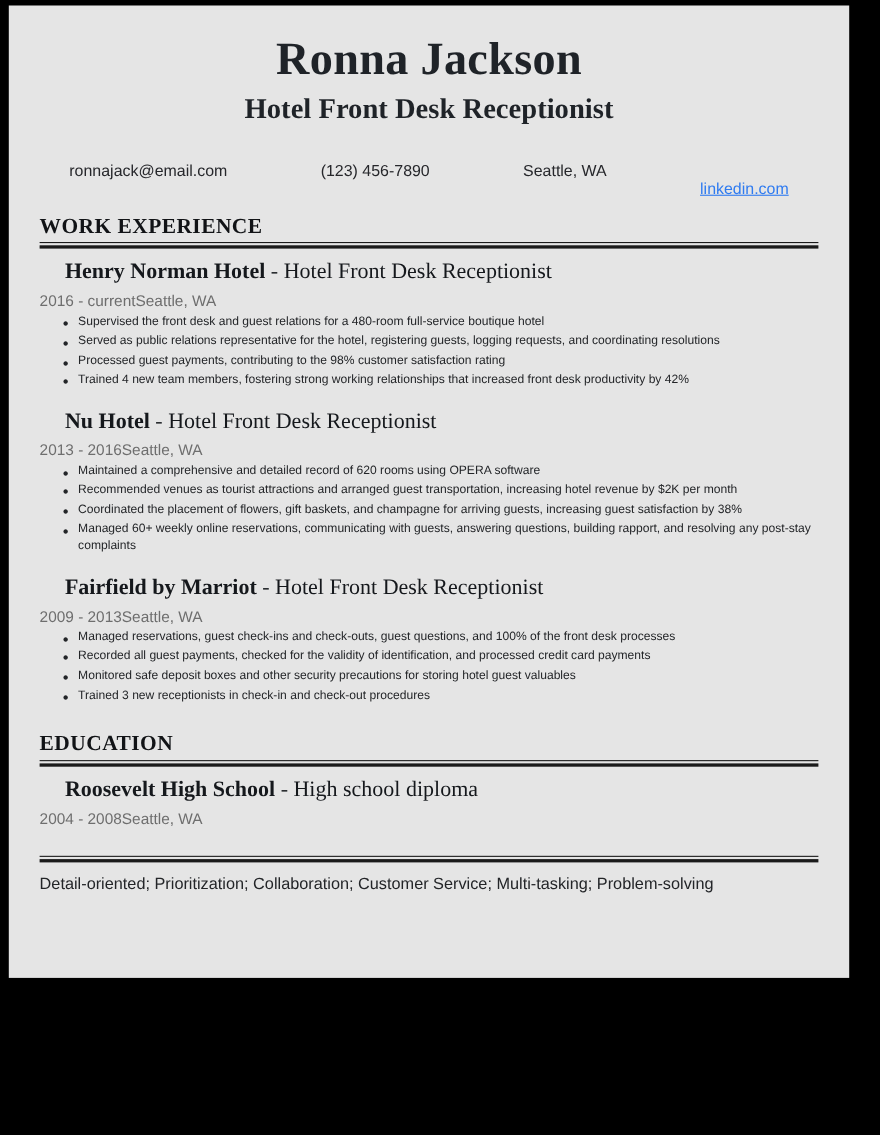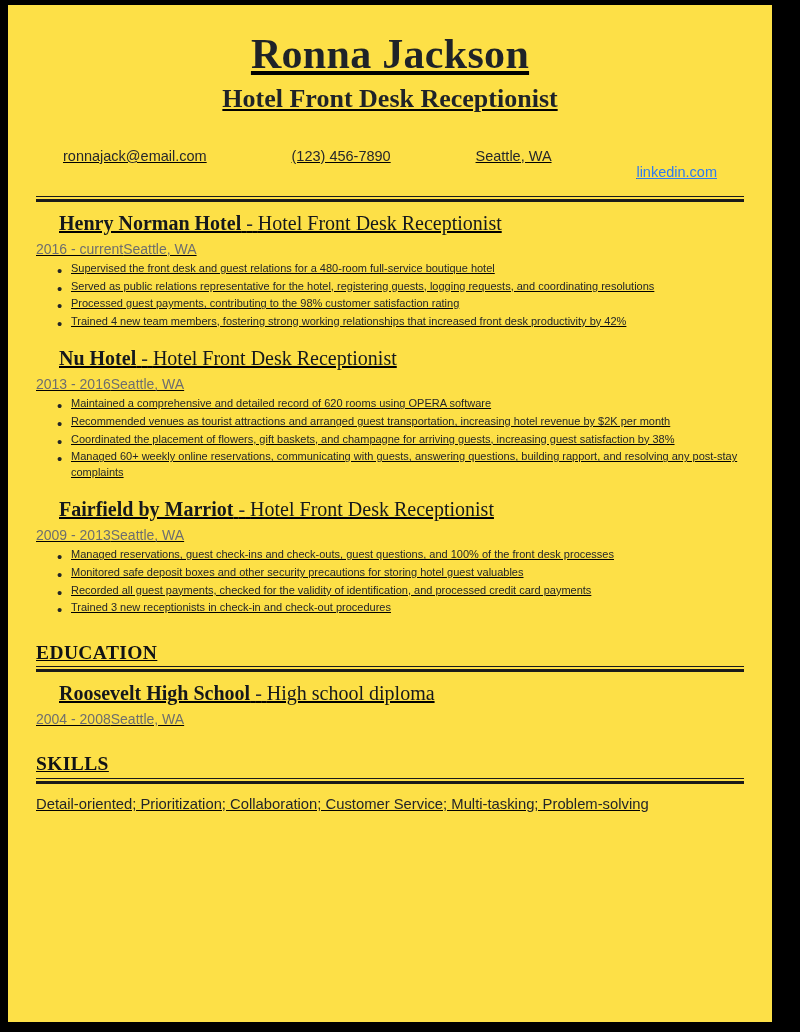--- a/index.html
+++ b/index.html
@@ -12,25 +12,24 @@
     height: 1032px;
     font-family: "Liberation Sans", sans-serif;
     -webkit-font-smoothing: antialiased;
   }
 
   .page {
     position: absolute;
     left: 8px;
     top: 5px;
     width: 764px;
-    height: 1017px;
-    background: #fde047;
+    height: 884px;
+    background: #e5e5e5;
     box-sizing: border-box;
     overflow: hidden;
-    text-decoration: underline;
   }
 
   .inner {
     padding: 0 28px;
   }
 
   
   .name {
     font-family: "Liberation Serif", serif;
     font-weight: bold;
@@ -149,20 +148,21 @@
       <div class="headline">Hotel Front Desk Receptionist</div>
       <div class="contact">
         <span class="c-item">ronnajack@email.com</span>
         <span class="c-item">(123) 456-7890</span>
         <span class="c-item">Seattle, WA</span>
         <span class="c-link">linkedin.com</span>
       </div>
     </div>
 
     <div class="section">
+      <div class="section-title">WORK EXPERIENCE</div>
       <div class="rule-double"></div>
 
       <div class="entry">
         <div class="entry-head">
           <span class="entry-org">Henry Norman Hotel</span>
           <span class="entry-dash">-</span>
           <span class="entry-role">Hotel Front Desk Receptionist</span>
         </div>
         <div class="entry-meta">
           <span>2016 - current</span>
@@ -199,22 +199,22 @@
           <span class="entry-org">Fairfield by Marriot</span>
           <span class="entry-dash">-</span>
           <span class="entry-role">Hotel Front Desk Receptionist</span>
         </div>
         <div class="entry-meta">
           <span>2009 - 2013</span>
           <span>Seattle, WA</span>
         </div>
         <ul class="bullets">
           <li>Managed reservations, guest check-ins and check-outs, guest questions, and 100% of the front desk processes</li>
+          <li>Recorded all guest payments, checked for the validity of identification, and processed credit card payments</li>
           <li>Monitored safe deposit boxes and other security precautions for storing hotel guest valuables</li>
-          <li>Recorded all guest payments, checked for the validity of identification, and processed credit card payments</li>
           <li>Trained 3 new receptionists in check-in and check-out procedures</li>
         </ul>
       </div>
     </div>
 
     <div class="section edu-section">
       <div class="section-title">EDUCATION</div>
       <div class="rule-double"></div>
 
       <div class="entry">
@@ -224,19 +224,18 @@
           <span class="entry-role">High school diploma</span>
         </div>
         <div class="entry-meta">
           <span>2004 - 2008</span>
           <span>Seattle, WA</span>
         </div>
       </div>
     </div>
 
     <div class="section skills-section">
-      <div class="section-title">SKILLS</div>
       <div class="rule-double"></div>
       <div class="skills-line">Detail-oriented; Prioritization; Collaboration; Customer Service; Multi-tasking; Problem-solving</div>
     </div>
 
   </div>
 </div>
 
 </body></html>

